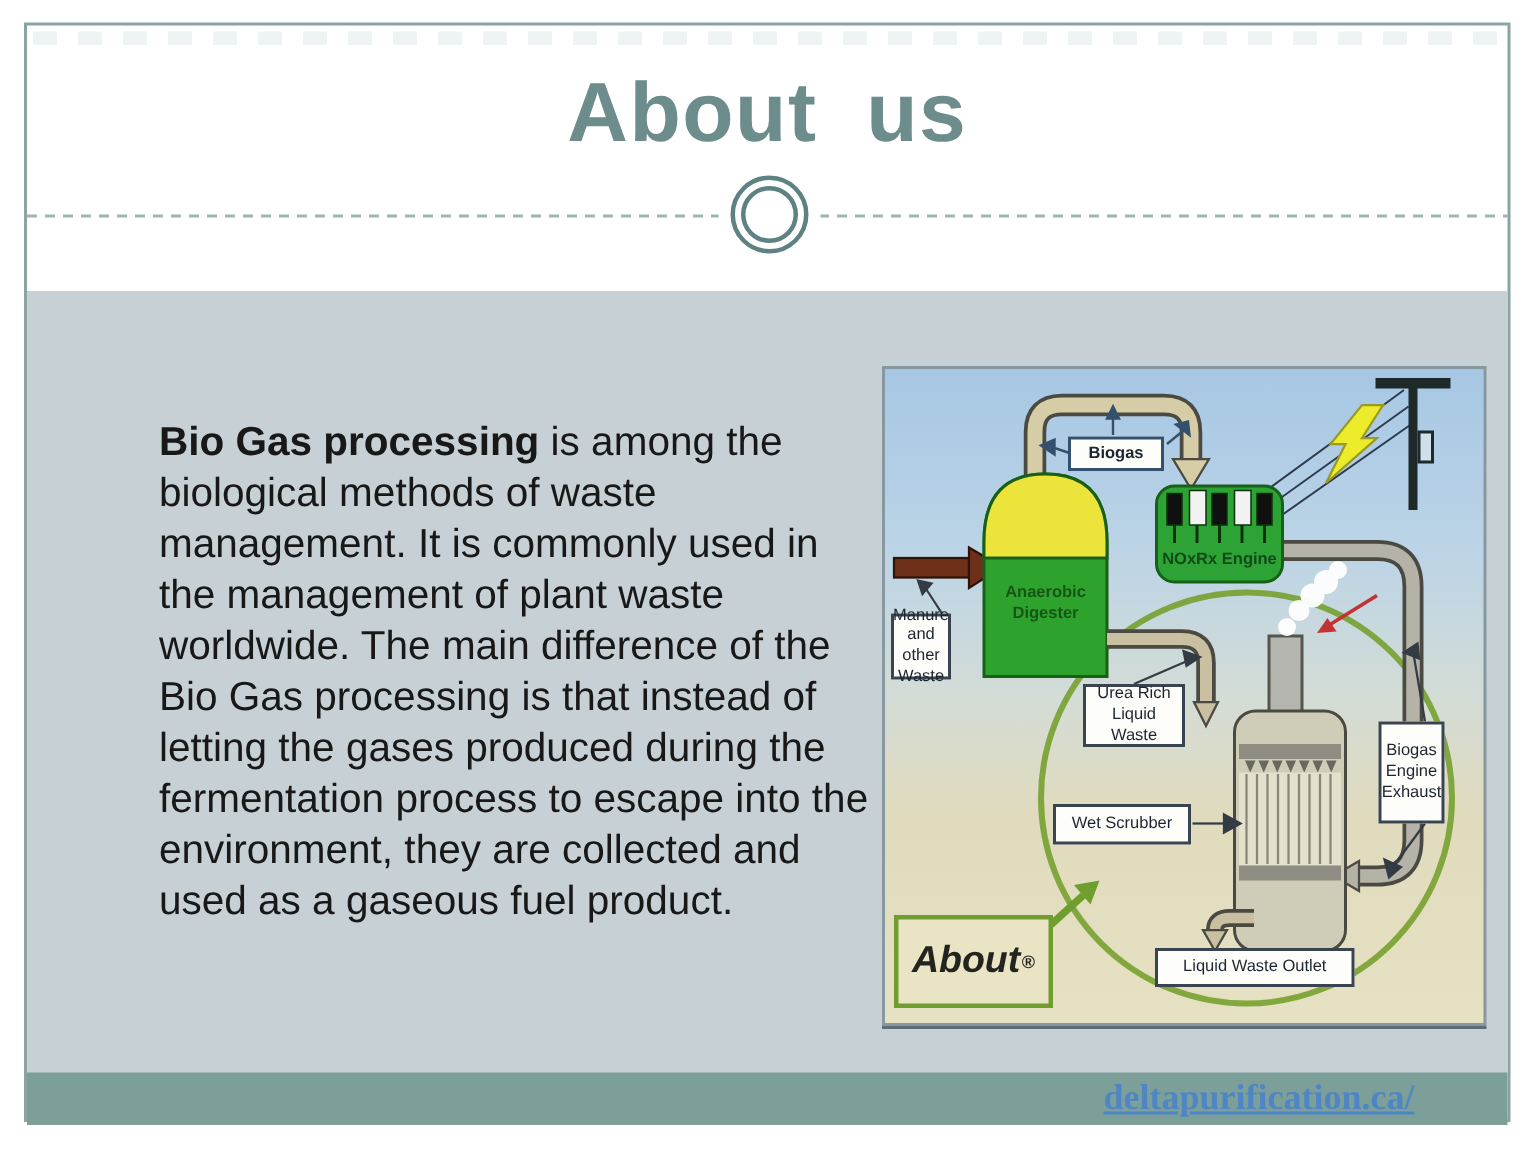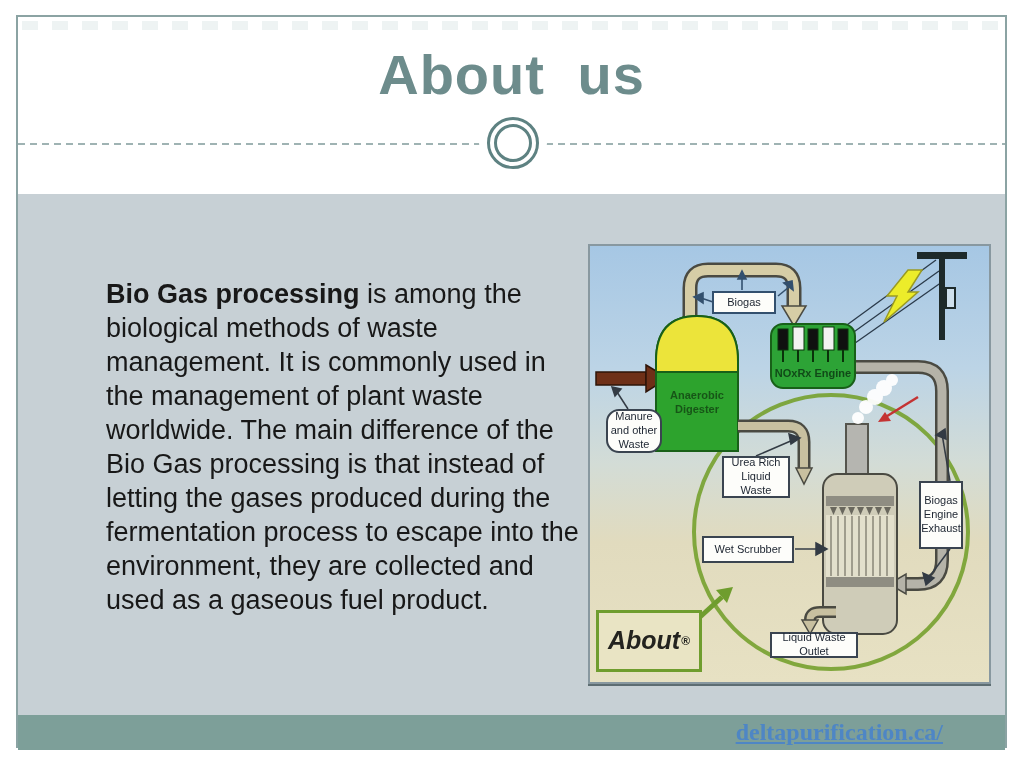--- a/index.html
+++ b/index.html
@@ -42,25 +42,25 @@
   
   .diagram { position:absolute; left:570px; top:50px; width:403px; height:440px;
              border:2px solid #8898a0; box-shadow:0 2px 0 #5d6d72;
              background:linear-gradient(180deg,#a6c7e4 0%, #bcd4e6 28%, #d3dcd6 50%,
                         #e1dbbe 68%, #e7e1c3 100%); }
   .diagram svg { position:absolute; left:0; top:0; z-index:1; }
 
   .dlabel { position:absolute; z-index:2; background:#fdfdfa; border:2px solid #3a4450;
             color:#1c2430; font-size:11px; line-height:1.25; text-align:center;
             display:flex; align-items:center; justify-content:center; padding:1px 2px; }
-  .lbl-biogas   { left:122px; top:45px;  width:64px;  height:23px; border-color:#33506e; font-weight:normal; }
-  .lbl-manure   { left:16px;   top:163px; width:56px;  height:44px;border-radius:13px; }
+  .lbl-biogas   { left:122px; top:45px;  width:64px;  height:23px; border-color:#33506e; font-weight:bold; }
+  .lbl-manure   { left:4px;   top:163px; width:40px;  height:44px; }
   .lbl-urea     { left:132px; top:210px; width:68px;  height:42px; }
   .lbl-wet      { left:112px; top:290px; width:92px;  height:27px; }
-  .lbl-outlet   { left:180px; top:386px; width:88px; height:26px; }
+  .lbl-outlet   { left:180px; top:386px; width:133px; height:26px; }
   .lbl-exhaust  { left:329px; top:235px; width:44px;  height:68px; }
   .lbl-red      { left:321px; top:88px;  width:74px;  height:62px; background:#f3d4da;
                   border:2px solid #c82a40; color:#c01f35; font-weight:bold; font-size:10.5px; }
   .lbl-noxrx    { left:6px;   top:364px; width:106px; height:62px; background:#e9e4c4;
                   border:3px solid #6f9d2e; color:#23231f; font-style:italic;
                   font-weight:bold; font-size:25px; }
   .lbl-noxrx sup { font-size:12px; font-style:normal; margin-left:1px; }
   .lbl-digester { position:absolute; z-index:2; left:64px; top:142px; width:86px;
                   text-align:center; color:#175517; font-weight:bold; font-size:11px; line-height:1.3; }
   .lbl-engine   { position:absolute; z-index:2; left:178px; top:121px; width:90px;

